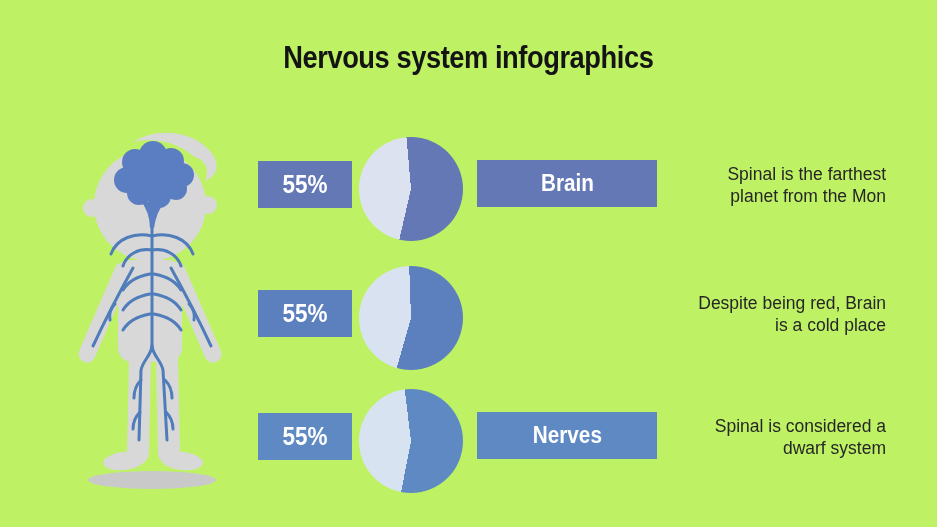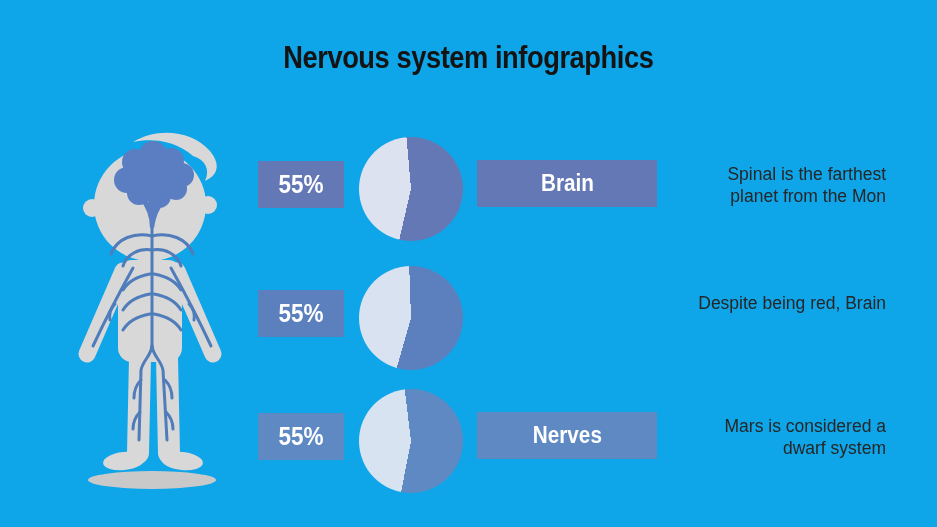--- a/index.html
+++ b/index.html
@@ -1,29 +1,29 @@
 <!DOCTYPE html>
 <html><head>
 <meta charset="utf-8">
 <style>
   html,body{margin:0;padding:0;background:#ffffff;}
   .canvas{
-    position:relative;width:937px;height:527px;background:#0ea5e9;overflow:hidden;
+    position:relative;width:937px;height:527px;background:#bef264;overflow:hidden;
     font-family:"Liberation Sans",sans-serif;
   }
   .title{
     position:absolute;top:40px;left:0;width:937px;text-align:center;
     font-size:31px;font-weight:700;color:#141414;letter-spacing:-.5px;
   }
   .title span{display:inline-block;transform:scaleX(.88);transform-origin:center;}
   .figure-wrap{position:absolute;left:55px;top:108px;width:190px;height:400px;}
   .row{position:absolute;left:0;width:937px;height:104px;}
   .row-0{top:137px;} .row-1{top:266px;} .row-2{top:389px;}
   .pct-box{
-    position:absolute;left:258px;top:24px;width:86px;height:47px;
+    position:absolute;left:258px;top:24px;width:94px;height:47px;
     display:flex;align-items:center;justify-content:center;
     color:#fff;font-size:25px;font-weight:700;
   }
   .pct-box span{display:inline-block;transform:scaleX(.9);}
   .pie{
     position:absolute;left:359px;top:0;width:104px;height:104px;border-radius:50%;
   }
   .label-bar{
     position:absolute;left:477px;top:23px;width:180px;height:47px;
     display:flex;align-items:center;justify-content:center;
@@ -127,30 +127,31 @@
     </div>
   </div>
 
   <div class="row row-1">
     <div class="pct-box" style="background: rgb(92, 128, 189);">
       <span>55%</span>
     </div>
     <div class="pie" style="background: conic-gradient(from -2deg, rgb(92, 128, 189) 0deg, rgb(92, 128, 189) 55%, rgb(217, 226, 240) 55%, rgb(217, 226, 240) 100%);"></div>
     <div class="fact">
       <div>Despite being red, Brain</div>
+      <div>is a cold place</div>
     </div>
   </div>
 
   <div class="row row-2">
     <div class="pct-box" style="background: rgb(94, 137, 195);">
       <span>55%</span>
     </div>
     <div class="pie" style="background: conic-gradient(from -7deg, rgb(94, 137, 195) 0deg, rgb(94, 137, 195) 55%, rgb(216, 227, 241) 55%, rgb(216, 227, 241) 100%);"></div>
     <div class="label-bar" style="background: rgb(94, 137, 195);">
       <span>Nerves</span>
     </div>
     <div class="fact">
-      <div>Mars is considered a</div>
+      <div>Spinal is considered a</div>
       <div>dwarf system</div>
     </div>
   </div>
 
 </div>
 
 </body></html>

